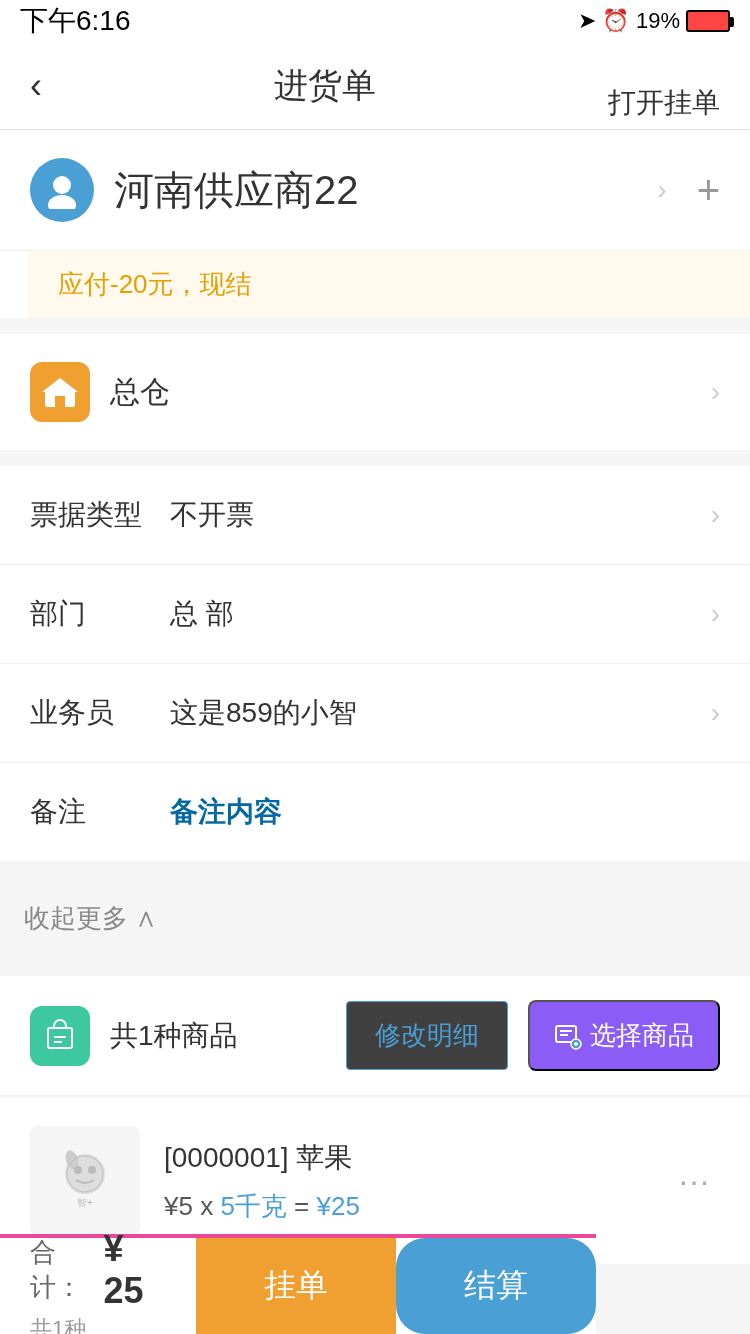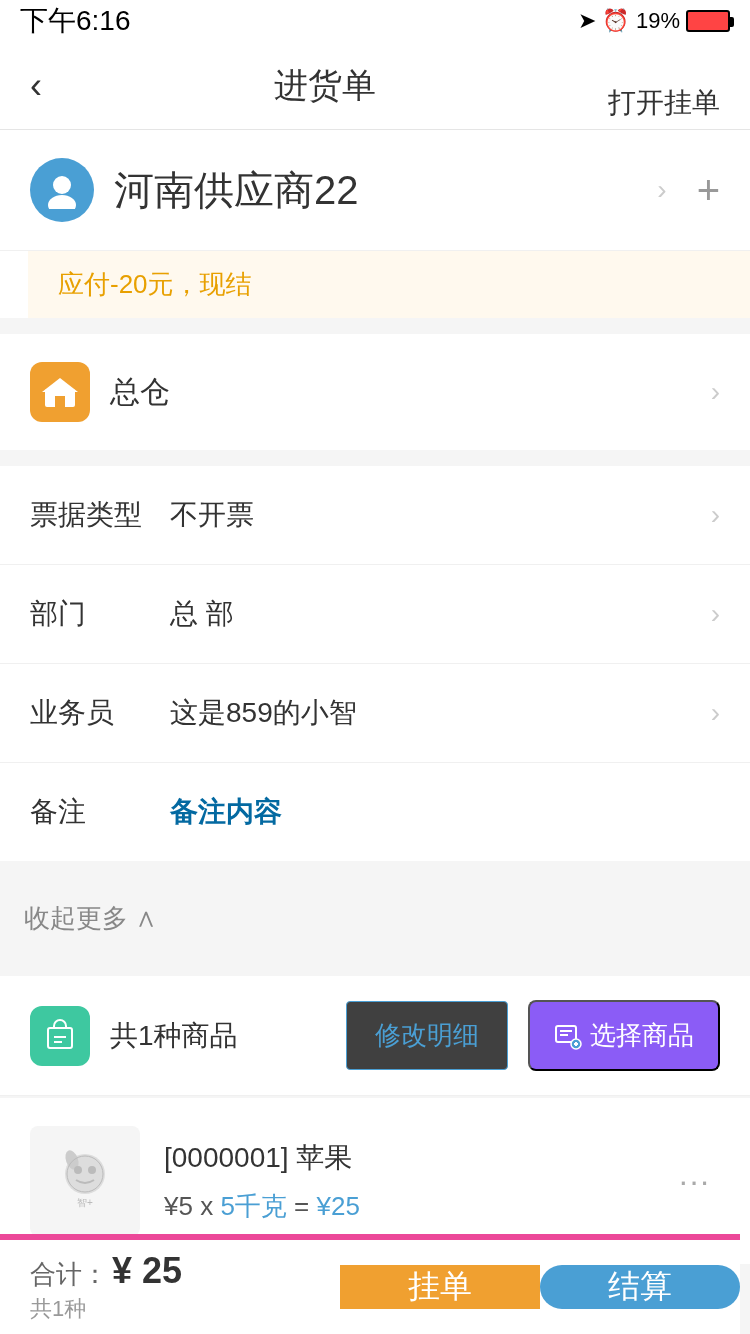--- a/index.html
+++ b/index.html
@@ -295,26 +295,25 @@
       font-size: 32px;
       cursor: pointer;
       padding: 0 10px;
     }
 
     
     .bottom-bar {
       position: fixed;
       bottom: 0;
       left: 0;
-      width: 740px;
+      width: 596px;
       height: 100px;
       display: flex;
       background: #fff;
-      border-top: 6px solid #ec4899;
-      align-items: center;
+      border-top: 4px solid #ec4899;
     }
     .bottom-total {
       flex: 1;
       display: flex;
       flex-direction: column;
       justify-content: center;
       padding: 0 30px;
     }
     .total-count {
       font-size: 22px;

